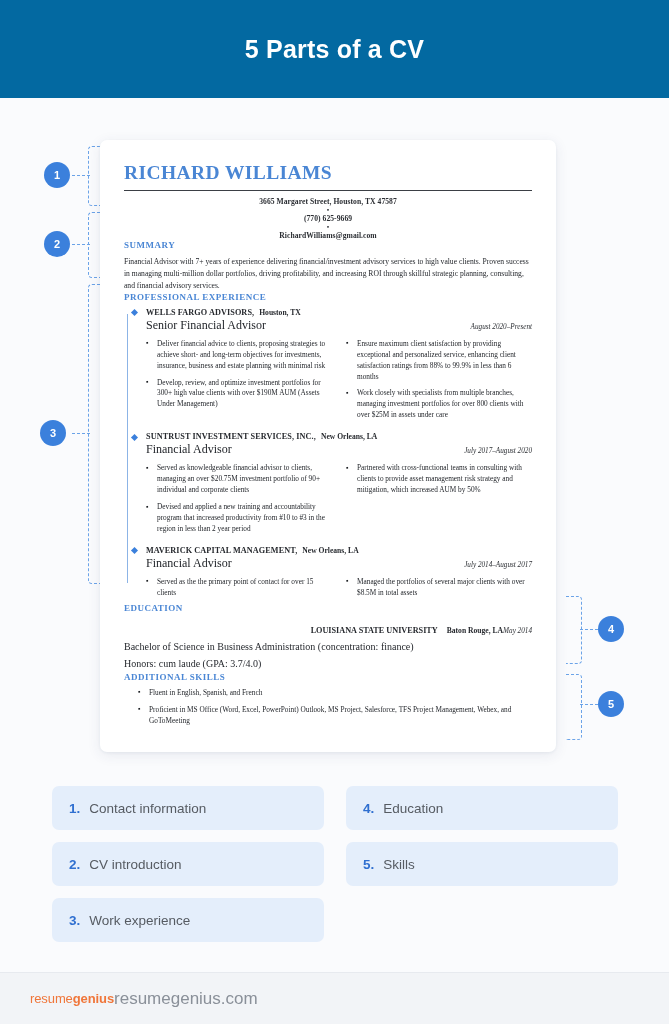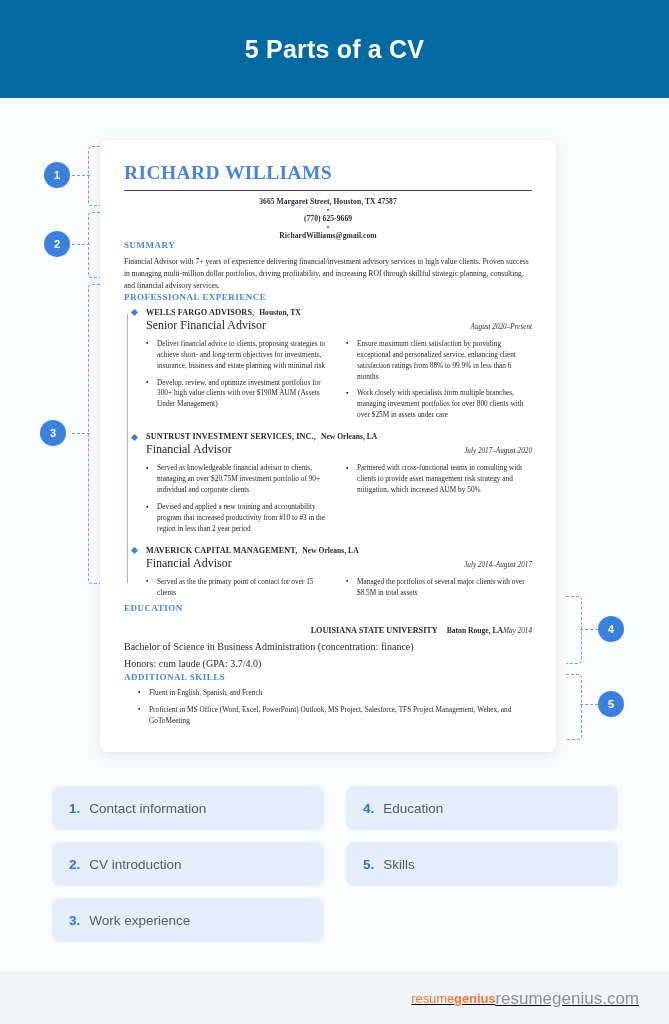--- a/index.html
+++ b/index.html
@@ -123,23 +123,22 @@
   .legend-num { color: #2f6fd0; font-weight: bold; margin-right: 9px; }
 
   
   .footer-rule {
     position: absolute; left: 0; top: 972px; width: 669px; height: 1px;
     background: #e7eaef;
   }
   .footer {
     position: absolute; left: 0; top: 973px; width: 669px; height: 51px;
     background: #f2f4f7;
-    display: flex; align-items: center; justify-content: flex-end;
+    display: flex; align-items: center; justify-content: flex-start;
     padding: 0 30px;
-    text-decoration: underline;
   }
   .brand { font-size: 13px; color: #f0763a; letter-spacing: -.1px; }
   .brand b { font-weight: bold; color: #f0763a; }
   .brand-url { font-size: 17px; color: #8a9099; }
 </style>
 </head>
 <body>
 
 <div class="banner">
   <div class="banner-title">5 Parts of a CV</div>

